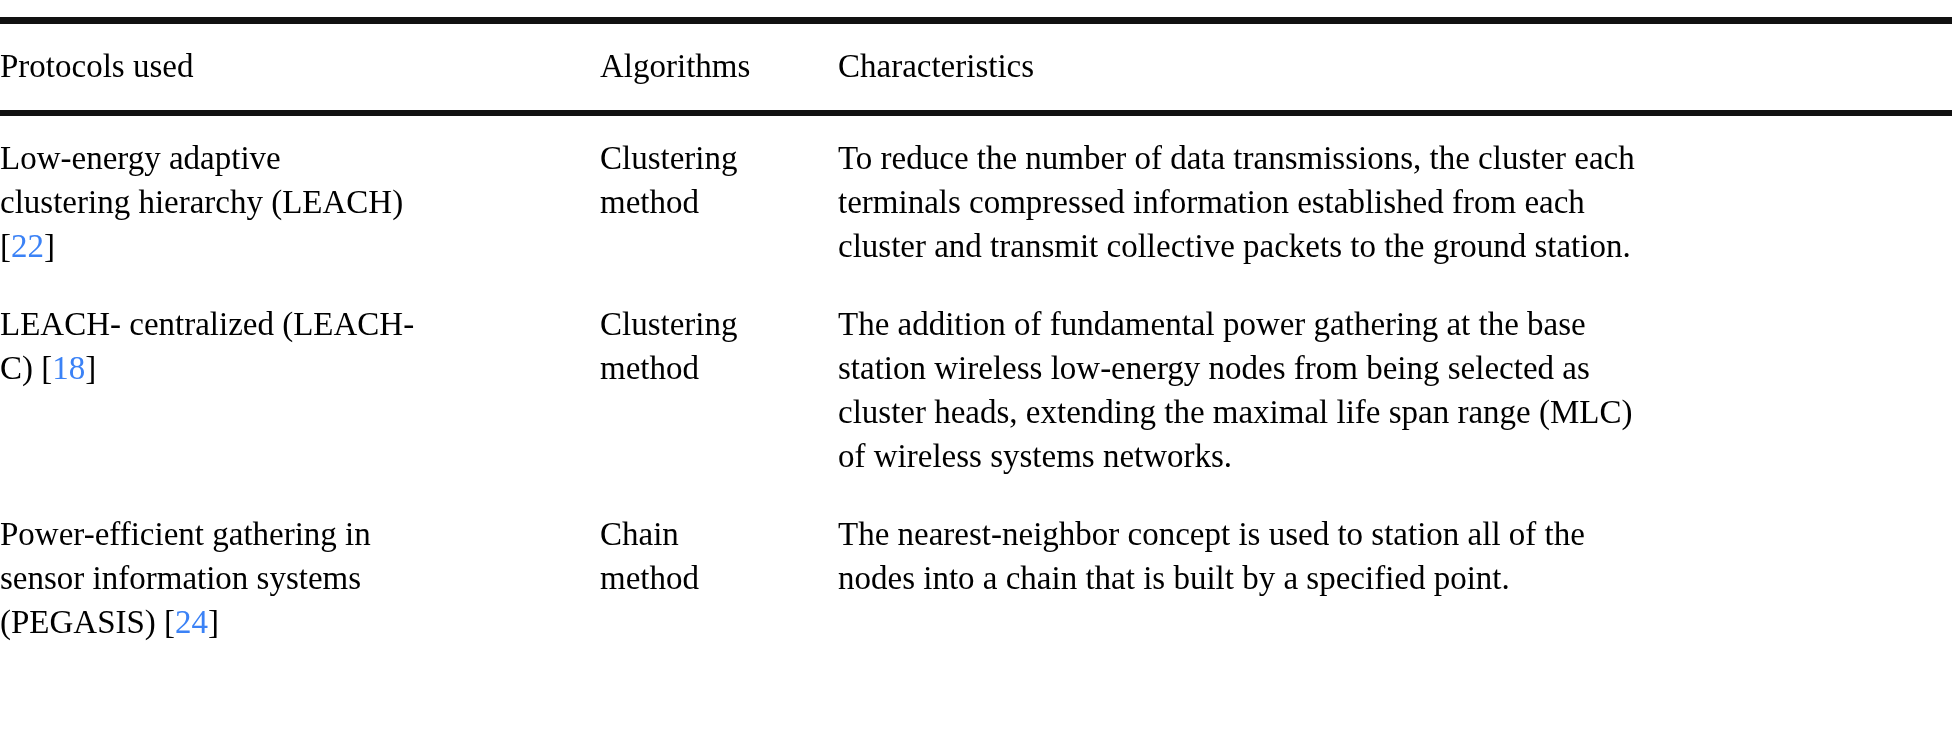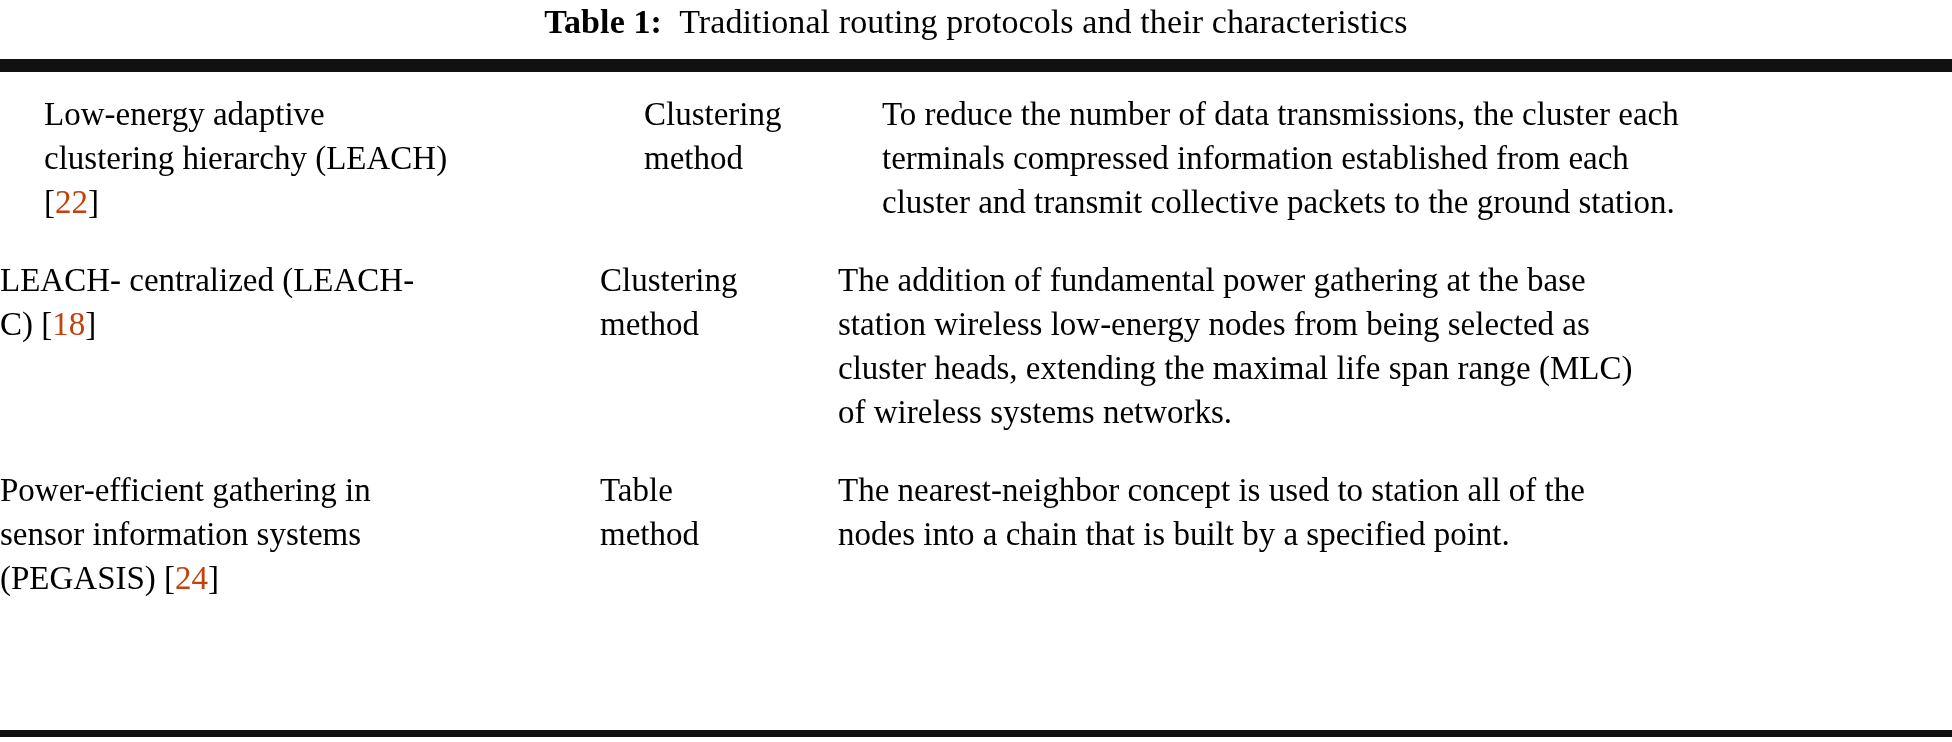--- a/index.html
+++ b/index.html
@@ -87,38 +87,49 @@
     padding-bottom: 22px;
   }
   .cell-proto { padding-left: 22px; padding-right: 16px; }
   .cell-algo  { padding-left: 0px;  padding-right: 12px; }
   .cell-char  { padding-left: 5px;  padding-right: 12px; }
 
   .body-row td {
     padding-top: 18px;
     padding-bottom: 16px;
   }
-  .body-row.first td { padding-top: 20px; padding-left: 44px; }
+  .body-row.first td { padding-top: 20px; }
   .body-row.last  td { padding-bottom: 10px; margin-left: 44px; }
 
   .line { display: block; white-space: nowrap; }
 
-  .cite-num { color: #c2410c; }
+  .cite-num { color: #3b82f6; }
 </style>
 </head>
 <body>
 
 <div id="table-figure">
 
-  <div class="caption">
-    <span class="caption-label">Table 1:</span><span>&nbsp;&nbsp;</span><span class="caption-text">Traditional routing protocols and their characteristics</span>
-  </div>
 
   <div class="rule-top"></div>
 
+  <table class="tbl">
+    <colgroup>
+      <col class="c-proto">
+      <col class="c-algo">
+      <col class="c-char">
+    </colgroup>
+    <thead>
+      <tr class="head-row">
+        <th class="cell-proto">Protocols used</th>
+        <th class="cell-algo">Algorithms</th>
+        <th class="cell-char">Characteristics</th>
+      </tr>
+    </thead>
+  </table>
 
   <div class="rule-mid"></div>
 
   <table class="tbl">
     <colgroup>
       <col class="c-proto">
       <col class="c-algo">
       <col class="c-char">
     </colgroup>
     <tbody>
@@ -157,21 +168,21 @@
         </td>
       </tr>
 
       <tr class="body-row last">
         <td class="cell-proto">
           <span class="line">Power-efficient gathering in</span>
           <span class="line">sensor information systems</span>
           <span class="line"><span>(PEGASIS) </span><span>[</span><span class="cite-num">24</span><span>]</span></span>
         </td>
         <td class="cell-algo">
-          <span class="line">Table</span>
+          <span class="line">Chain</span>
           <span class="line">method</span>
         </td>
         <td class="cell-char">
           <span class="line">The nearest-neighbor concept is used to station all of the</span>
           <span class="line">nodes into a chain that is built by a specified point.</span>
         </td>
       </tr>
 
     </tbody>
   </table>

